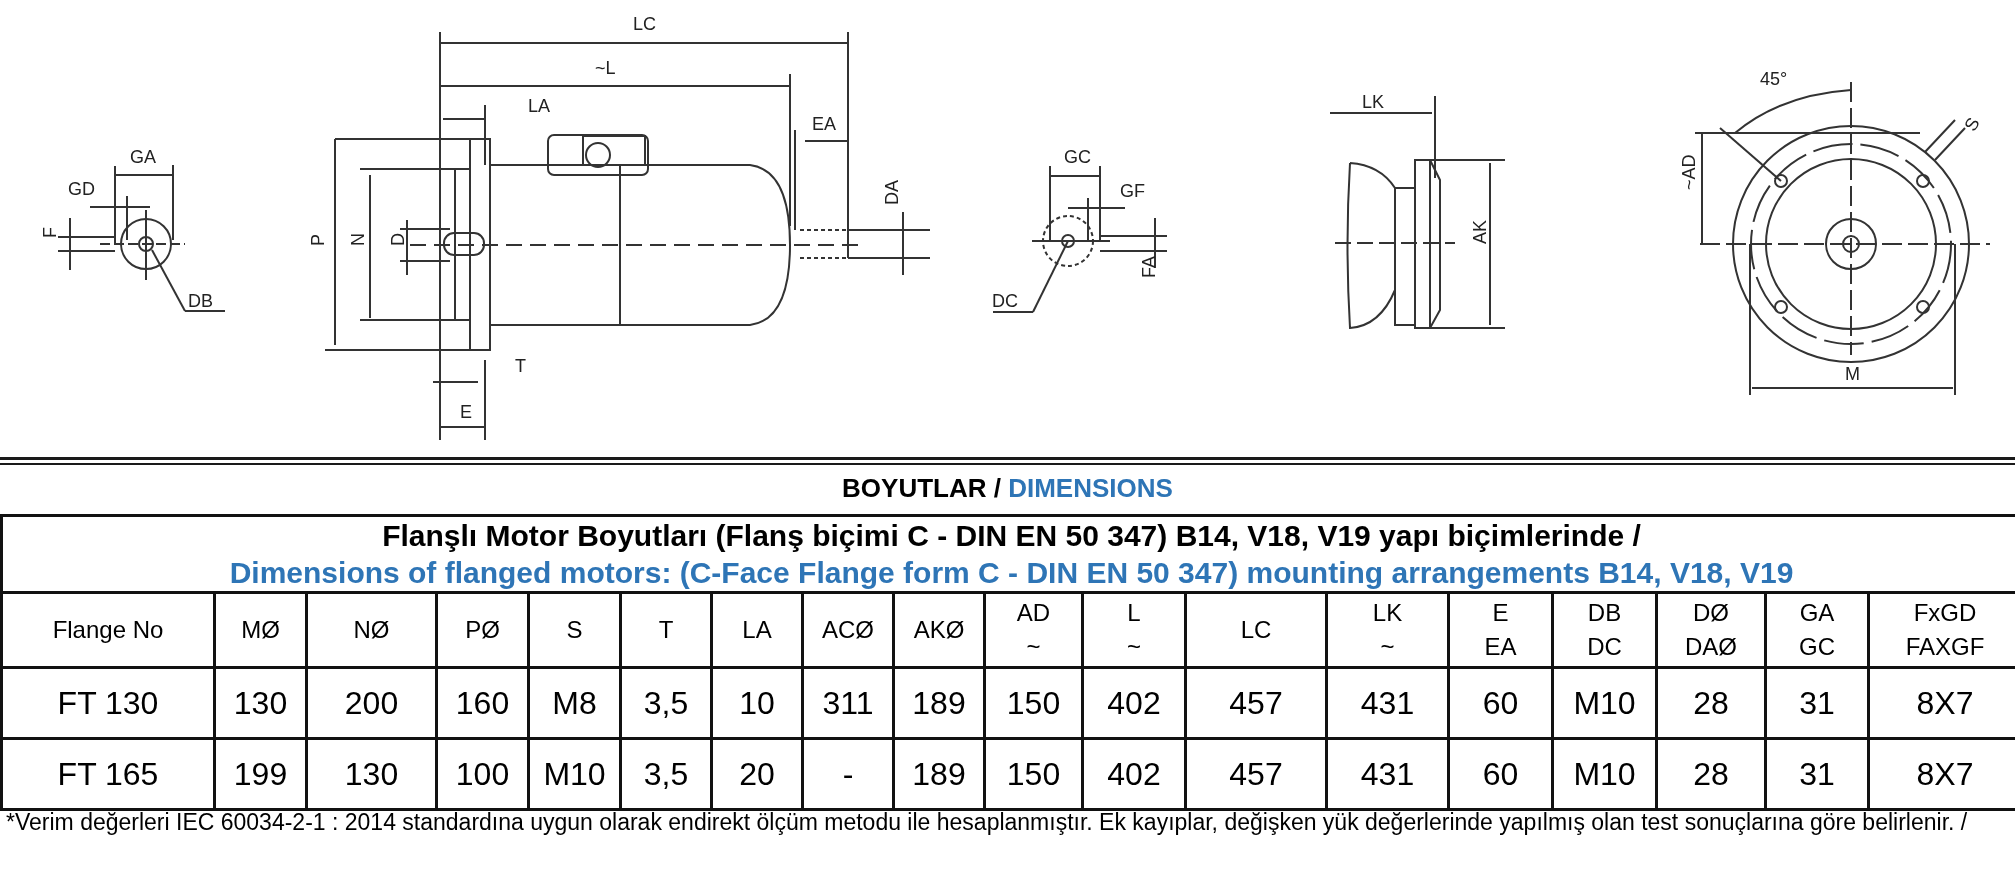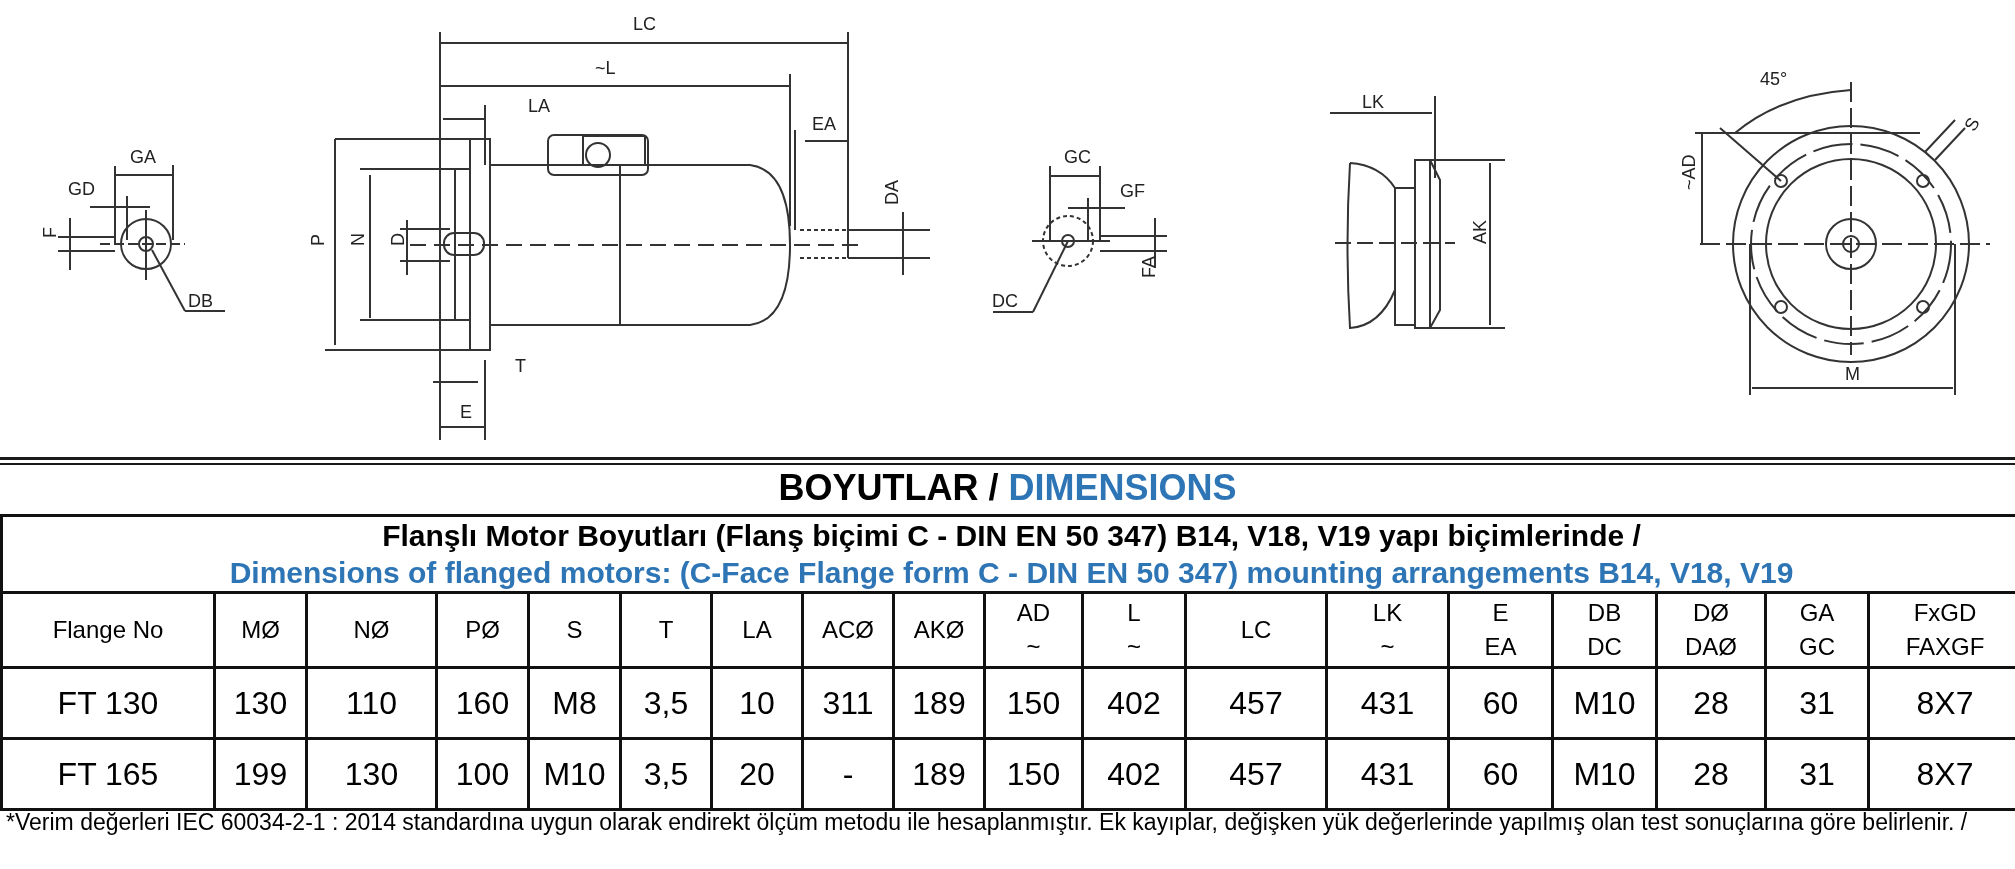--- a/index.html
+++ b/index.html
@@ -2,21 +2,21 @@
 <html><head>
 <meta charset="utf-8">
 <style>
   html, body { margin:0; padding:0; background:#ffffff; }
   body { width:2015px; height:869px; position:relative; overflow:hidden;
          font-family:"Liberation Sans", sans-serif; color:#000; }
   .drawing { position:absolute; left:0; top:0; width:2015px; height:450px; }
   .drawing svg { width:2015px; height:450px; display:block; }
   .dbl { position:absolute; left:0; width:2015px; height:3px; background:#1a1a1a; }
   .title { position:absolute; left:0; top:468px; width:2015px; height:46px;
-           text-align:center; font-weight:bold; font-size:36px; line-height:40px; }
+           text-align:center; font-weight:bold; font-size:26px; line-height:40px; }
   .blue { color:#2e75b6; }
   .grid { position:absolute; left:0; top:514px; width:2020px; }
   table { border-collapse:collapse; table-layout:fixed; width:2020px; }
   td { border:3px solid #111; text-align:center; padding:0; overflow:hidden; white-space:nowrap; }
   .sub td { font-weight:bold; }
   .sub-tr td { font-size:30px; line-height:38px; height:38px; border-bottom:none; }
   .sub-en td { font-size:30px; line-height:36px; height:36px; border-top:none; color:#2e75b6; }
   .hdr td { height:72px; font-size:24px; line-height:34px; }
   .row td { height:68px; font-size:32px; }
   .note { position:absolute; left:6px; top:806px; width:2005px; font-size:23px; line-height:32px; }
@@ -257,21 +257,21 @@
             <div>GC</div>
           </td>
       <td>
             <div>FxGD</div>
             <div>FAXGF</div>
           </td>
     </tr>
     <tr class="row">
       <td>FT 130</td>
       <td>130</td>
-      <td>110</td>
+      <td>200</td>
       <td>160</td>
       <td>M8</td>
       <td>3,5</td>
       <td>10</td>
       <td>311</td>
       <td>189</td>
       <td>150</td>
       <td>402</td>
       <td>457</td>
       <td>431</td>

